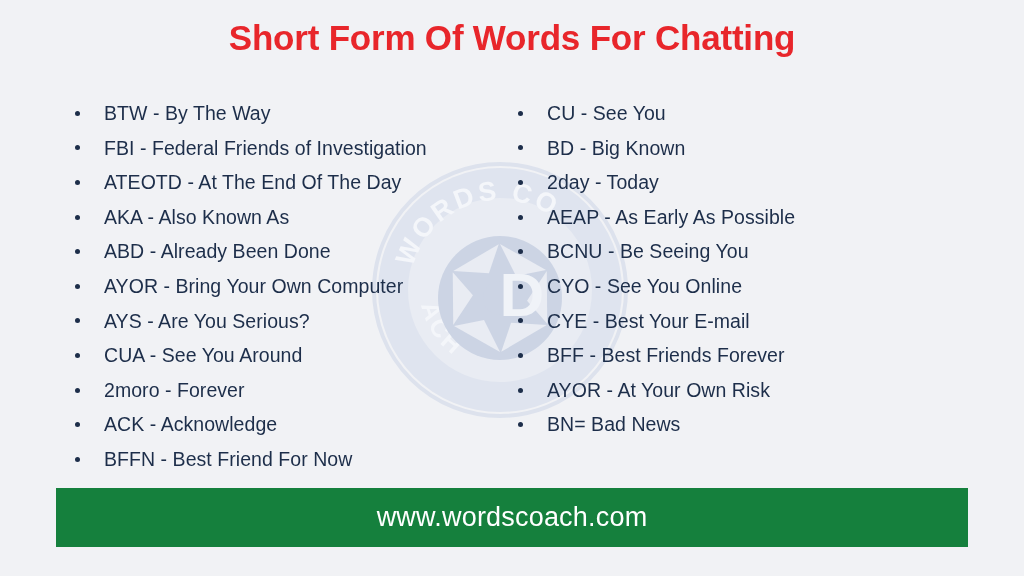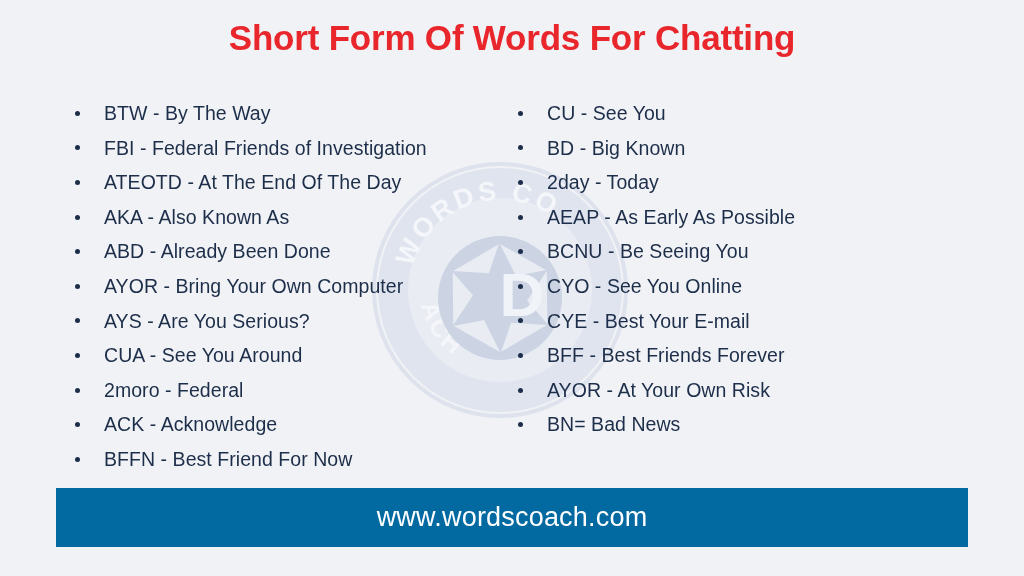--- a/index.html
+++ b/index.html
@@ -102,21 +102,21 @@
     margin-left: 9px;
   }
 
   
   #footer-bar {
     position: absolute;
     left: 56px;
     top: 488px;
     width: 912px;
     height: 59px;
-    background: #0369a1;
+    background: #15803d;
     z-index: 4;
     display: flex;
     align-items: center;
     justify-content: center;
   }
   #footer-url {
     color: #ffffff;
     font-size: 27px;
     font-weight: 400;
     letter-spacing: 0.2px;
@@ -182,21 +182,21 @@
     <div class="column" id="col-left">
       <ul class="list" id="list-left">
           <li class="list-item"><span class="bullet"></span><span class="label">BTW - By The Way</span></li>
           <li class="list-item"><span class="bullet"></span><span class="label">FBI - Federal Friends of Investigation</span></li>
           <li class="list-item"><span class="bullet"></span><span class="label">ATEOTD - At The End Of The Day</span></li>
           <li class="list-item"><span class="bullet"></span><span class="label">AKA - Also Known As</span></li>
           <li class="list-item"><span class="bullet"></span><span class="label">ABD - Already Been Done</span></li>
           <li class="list-item"><span class="bullet"></span><span class="label">AYOR - Bring Your Own Computer</span></li>
           <li class="list-item"><span class="bullet"></span><span class="label">AYS - Are You Serious?</span></li>
           <li class="list-item"><span class="bullet"></span><span class="label">CUA - See You Around</span></li>
-          <li class="list-item"><span class="bullet"></span><span class="label">2moro - Federal</span></li>
+          <li class="list-item"><span class="bullet"></span><span class="label">2moro - Forever</span></li>
           <li class="list-item"><span class="bullet"></span><span class="label">ACK - Acknowledge</span></li>
           <li class="list-item"><span class="bullet"></span><span class="label">BFFN - Best Friend For Now</span></li>
         </ul>
     </div>
 
     <div class="column" id="col-right">
       <ul class="list" id="list-right">
           <li class="list-item"><span class="bullet"></span><span class="label">CU - See You</span></li>
           <li class="list-item"><span class="bullet"></span><span class="label">BD - Big Known</span></li>
           <li class="list-item"><span class="bullet"></span><span class="label">2day - Today</span></li>

